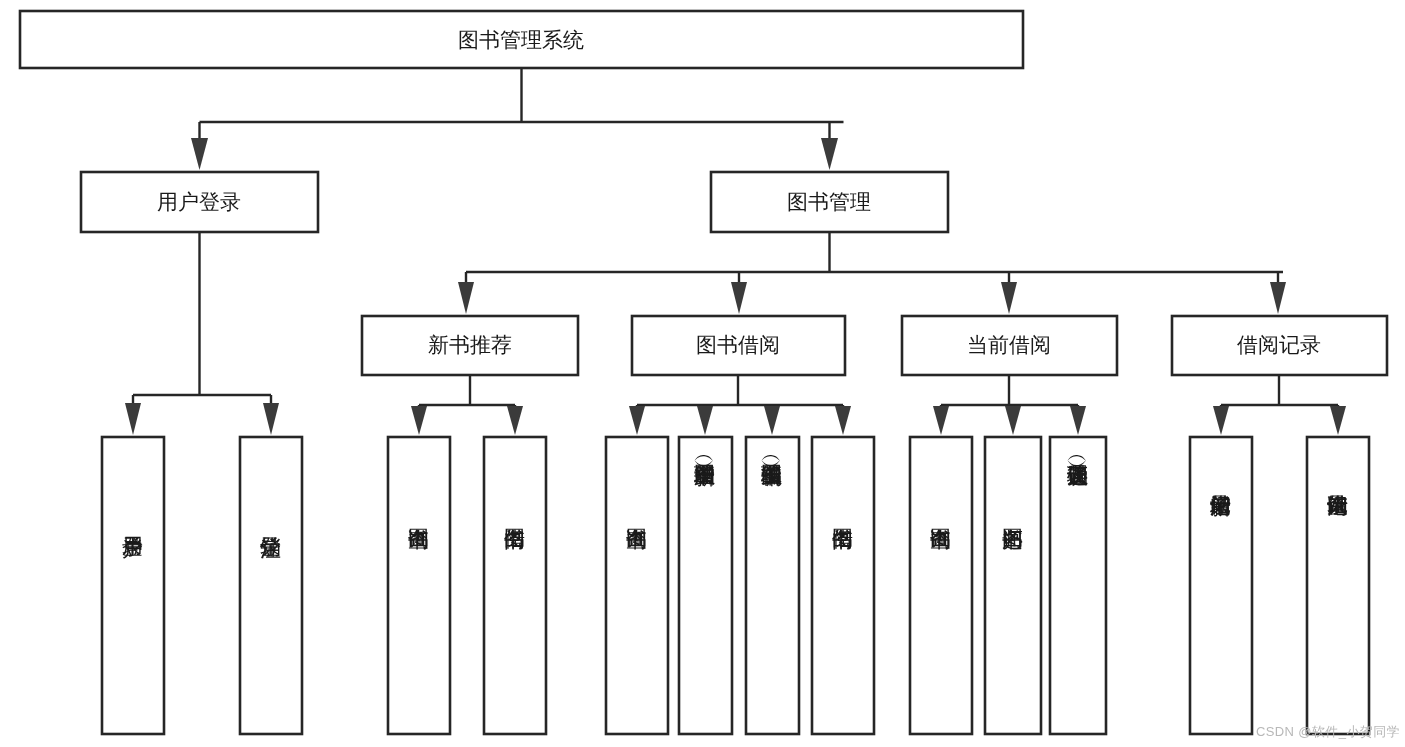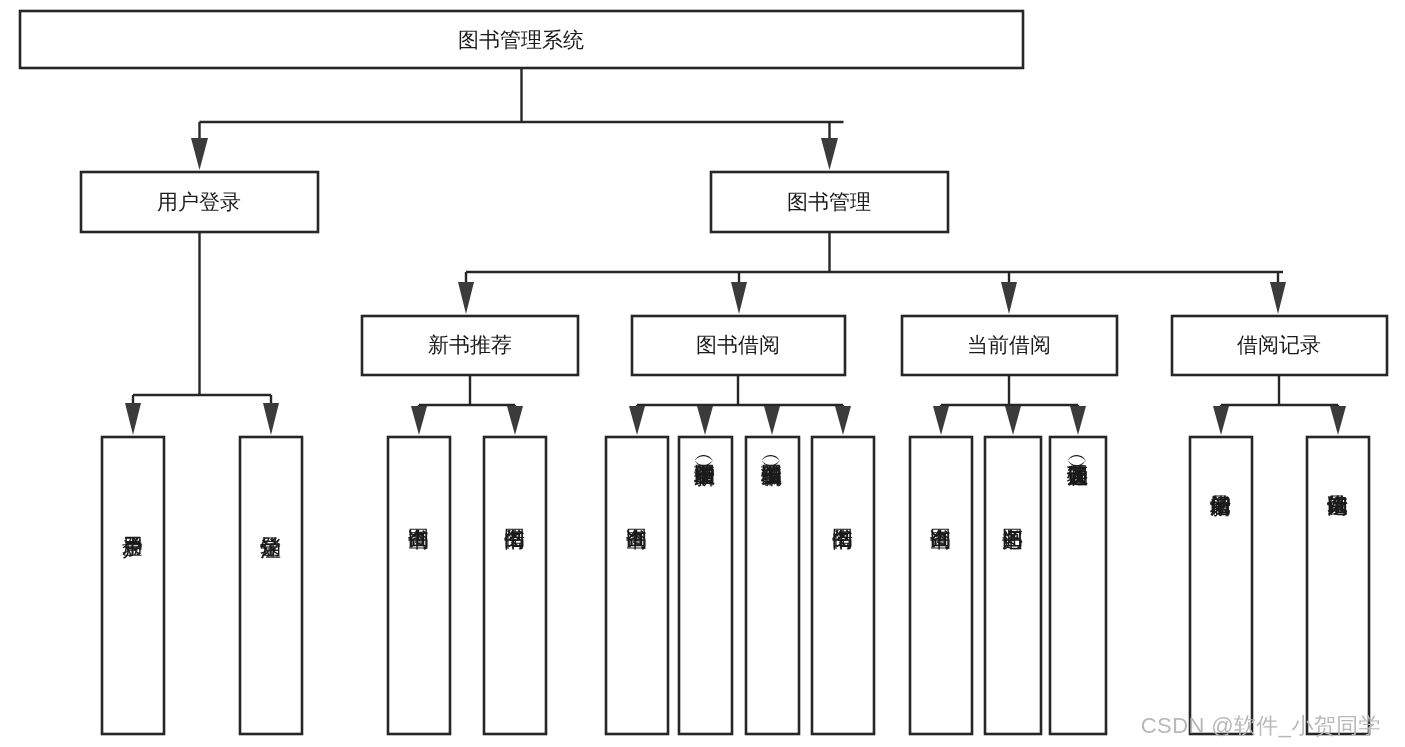--- a/index.html
+++ b/index.html
@@ -49,24 +49,24 @@
     dominant-baseline: middle;
   }
   .node-label-v {
     font-family: "Liberation Sans", "DejaVu Sans", sans-serif;
     font-size: 21px;
     fill: #1a1a1a;
     text-anchor: middle;
   }
   .watermark-text {
     position: absolute;
-    right: 24px;
+    right: 5px;
     bottom: 6px;
     font-family: "Liberation Sans", "DejaVu Sans", sans-serif;
-    font-size: 22px;
+    font-size: 13px;
     color: #b8b8b8;
     white-space: nowrap;
     letter-spacing: 0.4px;
     user-select: none;
   }
 </style>
 </head>
 <body>
 
 <div id="diagram-root">

